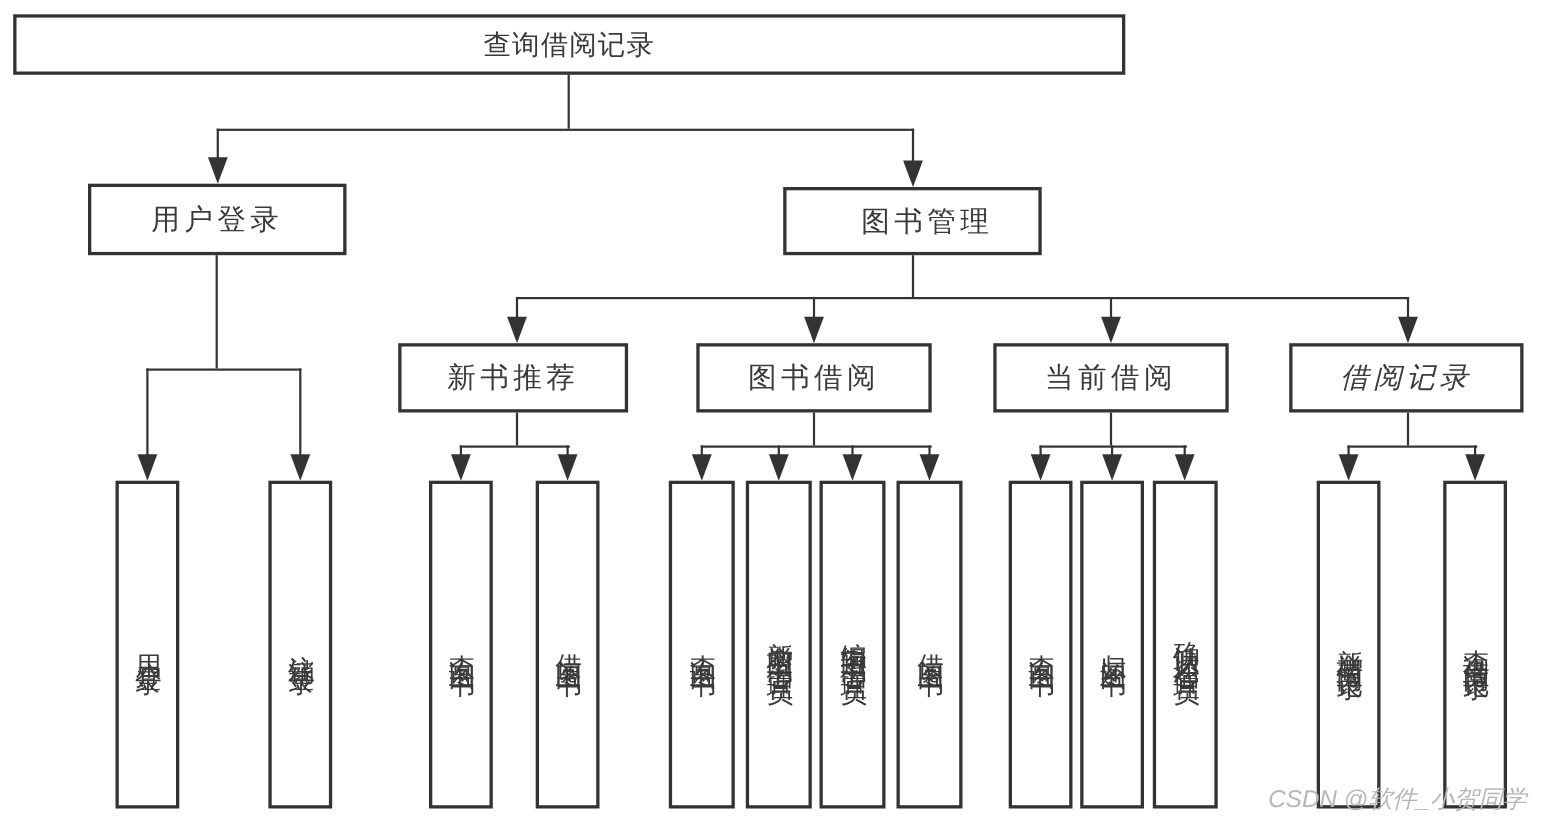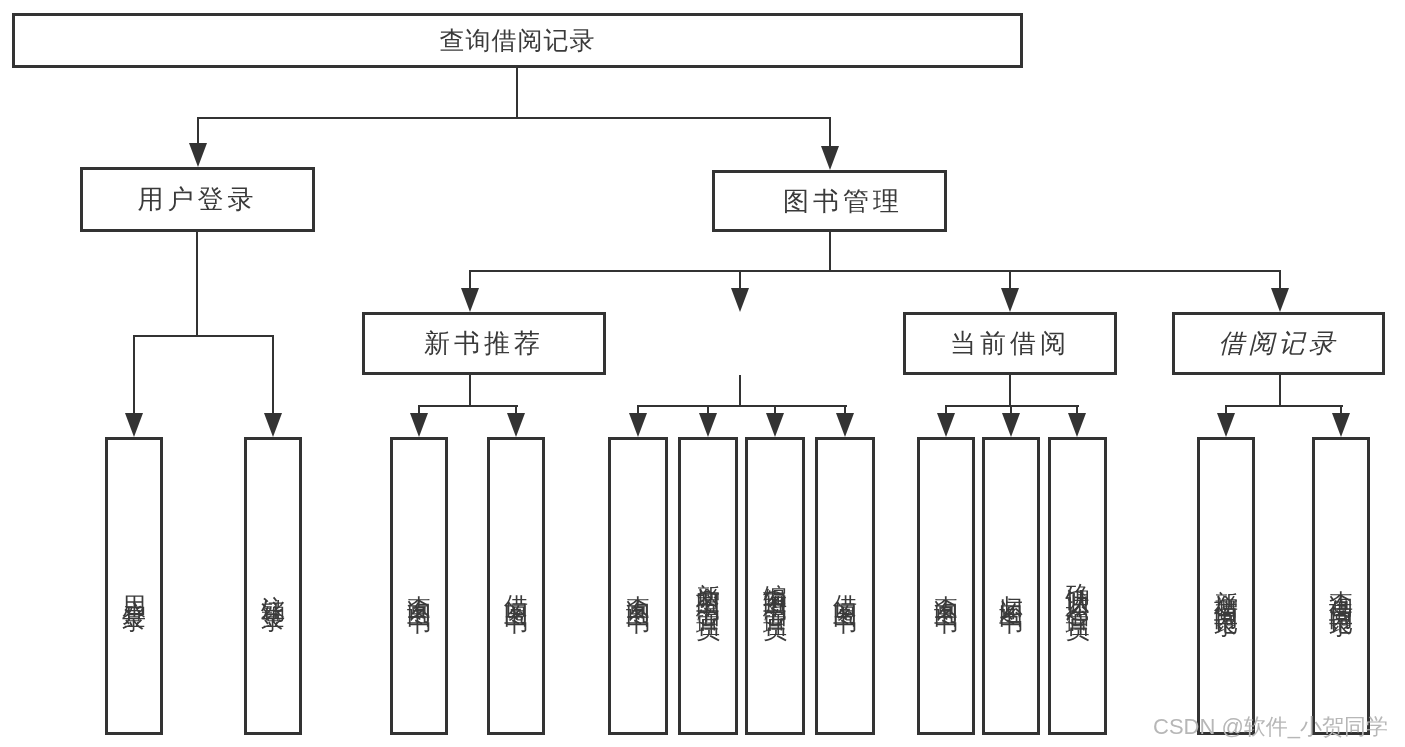--- a/index.html
+++ b/index.html
@@ -55,20 +55,21 @@
     border-left:9px solid transparent;
     border-right:9px solid transparent;
     border-top:24px solid var(--line);
   }
   .watermark{
     position:absolute;
     left:1153px;top:712px;
     font-size:22px;
     color:var(--wm);
     white-space:nowrap;
+    font-style:italic;
   }
 </style>
 </head>
 <body>
 
 <div class="canvas">
 
   <div class="box root-box" style="left:12px;top:13px;width:1011px;height:55px;">
     <span>查询借阅记录</span>
   </div>
@@ -98,22 +99,25 @@
   <div class="hline" style="left:469px;top:270px;width:812px;"></div>
   <div class="vline" style="left:469px;top:270px;height:20px;"></div>
   <div class="arrow" style="left:461px;top:288px;"></div>
   <div class="vline" style="left:739px;top:270px;height:20px;"></div>
   <div class="arrow" style="left:731px;top:288px;"></div>
   <div class="vline" style="left:1009px;top:270px;height:20px;"></div>
   <div class="arrow" style="left:1001px;top:288px;"></div>
   <div class="vline" style="left:1279px;top:270px;height:20px;"></div>
   <div class="arrow" style="left:1271px;top:288px;"></div>
 
-  <div class="box" style="left:362px;top:312px;width:244px;height:63px;">
+  <div class="box" style="left:362px;top:312px;width:209px;height:63px;">
     <span>新书推荐</span>
+  </div>
+  <div class="box" style="left:633px;top:312px;width:214px;height:63px;">
+    <span>图书借阅</span>
   </div>
   <div class="box" style="left:903px;top:312px;width:214px;height:63px;">
     <span>当前借阅</span>
   </div>
   <div class="box" style="left:1172px;top:312px;width:213px;height:63px;font-style:italic;">
     <span>借阅记录</span>
   </div>
 
   <div class="vline" style="left:469px;top:375px;height:30px;"></div>
   <div class="vline" style="left:739px;top:375px;height:30px;"></div>

